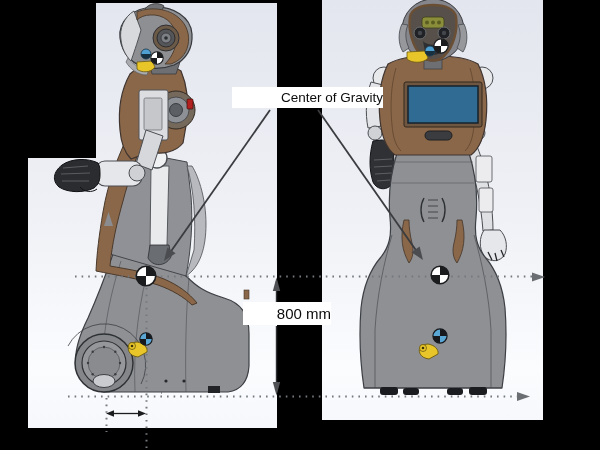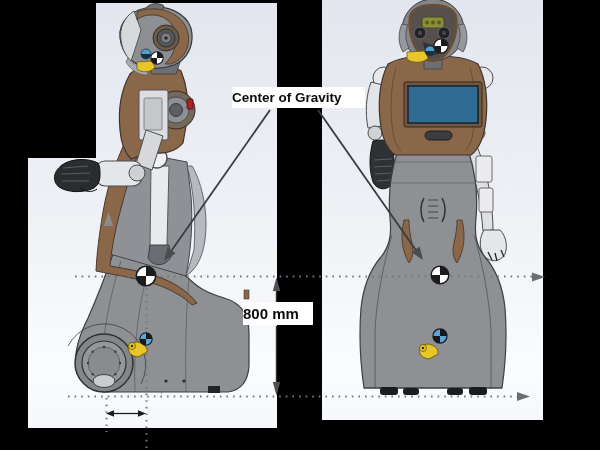--- a/index.html
+++ b/index.html
@@ -15,21 +15,21 @@
     position:absolute;
     background-image:linear-gradient(180deg,var(--panel-top) 0%,var(--panel-mid) 45%,var(--panel-bottom) 82%,#f5f6fa 100%);
     background-size:100% 450px;
   }
   #panel-side{left:96px;top:3px;width:181px;height:425px;background-position:0 -3px;}
   #panel-side-ext{left:28px;top:158px;width:68px;height:270px;background-position:0 -158px;}
   #panel-front{left:322px;top:0;width:221px;height:420px;background-position:0 0;}
   #art{position:absolute;left:0;top:0;width:600px;height:450px;}
   .float-label{
     position:absolute;background:var(--label-bg);color:var(--label-fg);
-    font-weight:bold;text-align:left;white-space:nowrap;
+    font-weight:normal;text-align:right;white-space:nowrap;padding-left:18px;
   }
   #cog-label{left:232px;top:87px;width:133px;height:21px;font-size:13.5px;line-height:21px;}
   #dim-label{left:243px;top:302px;width:70px;height:23px;font-size:15px;line-height:23px;}
 </style>
 </head>
 <body style="background: rgb(0, 0, 0);">
 
 <div id="panel-side" class="panel"></div>
 <div id="panel-side-ext" class="panel"></div>
 <div id="panel-front" class="panel"></div>

